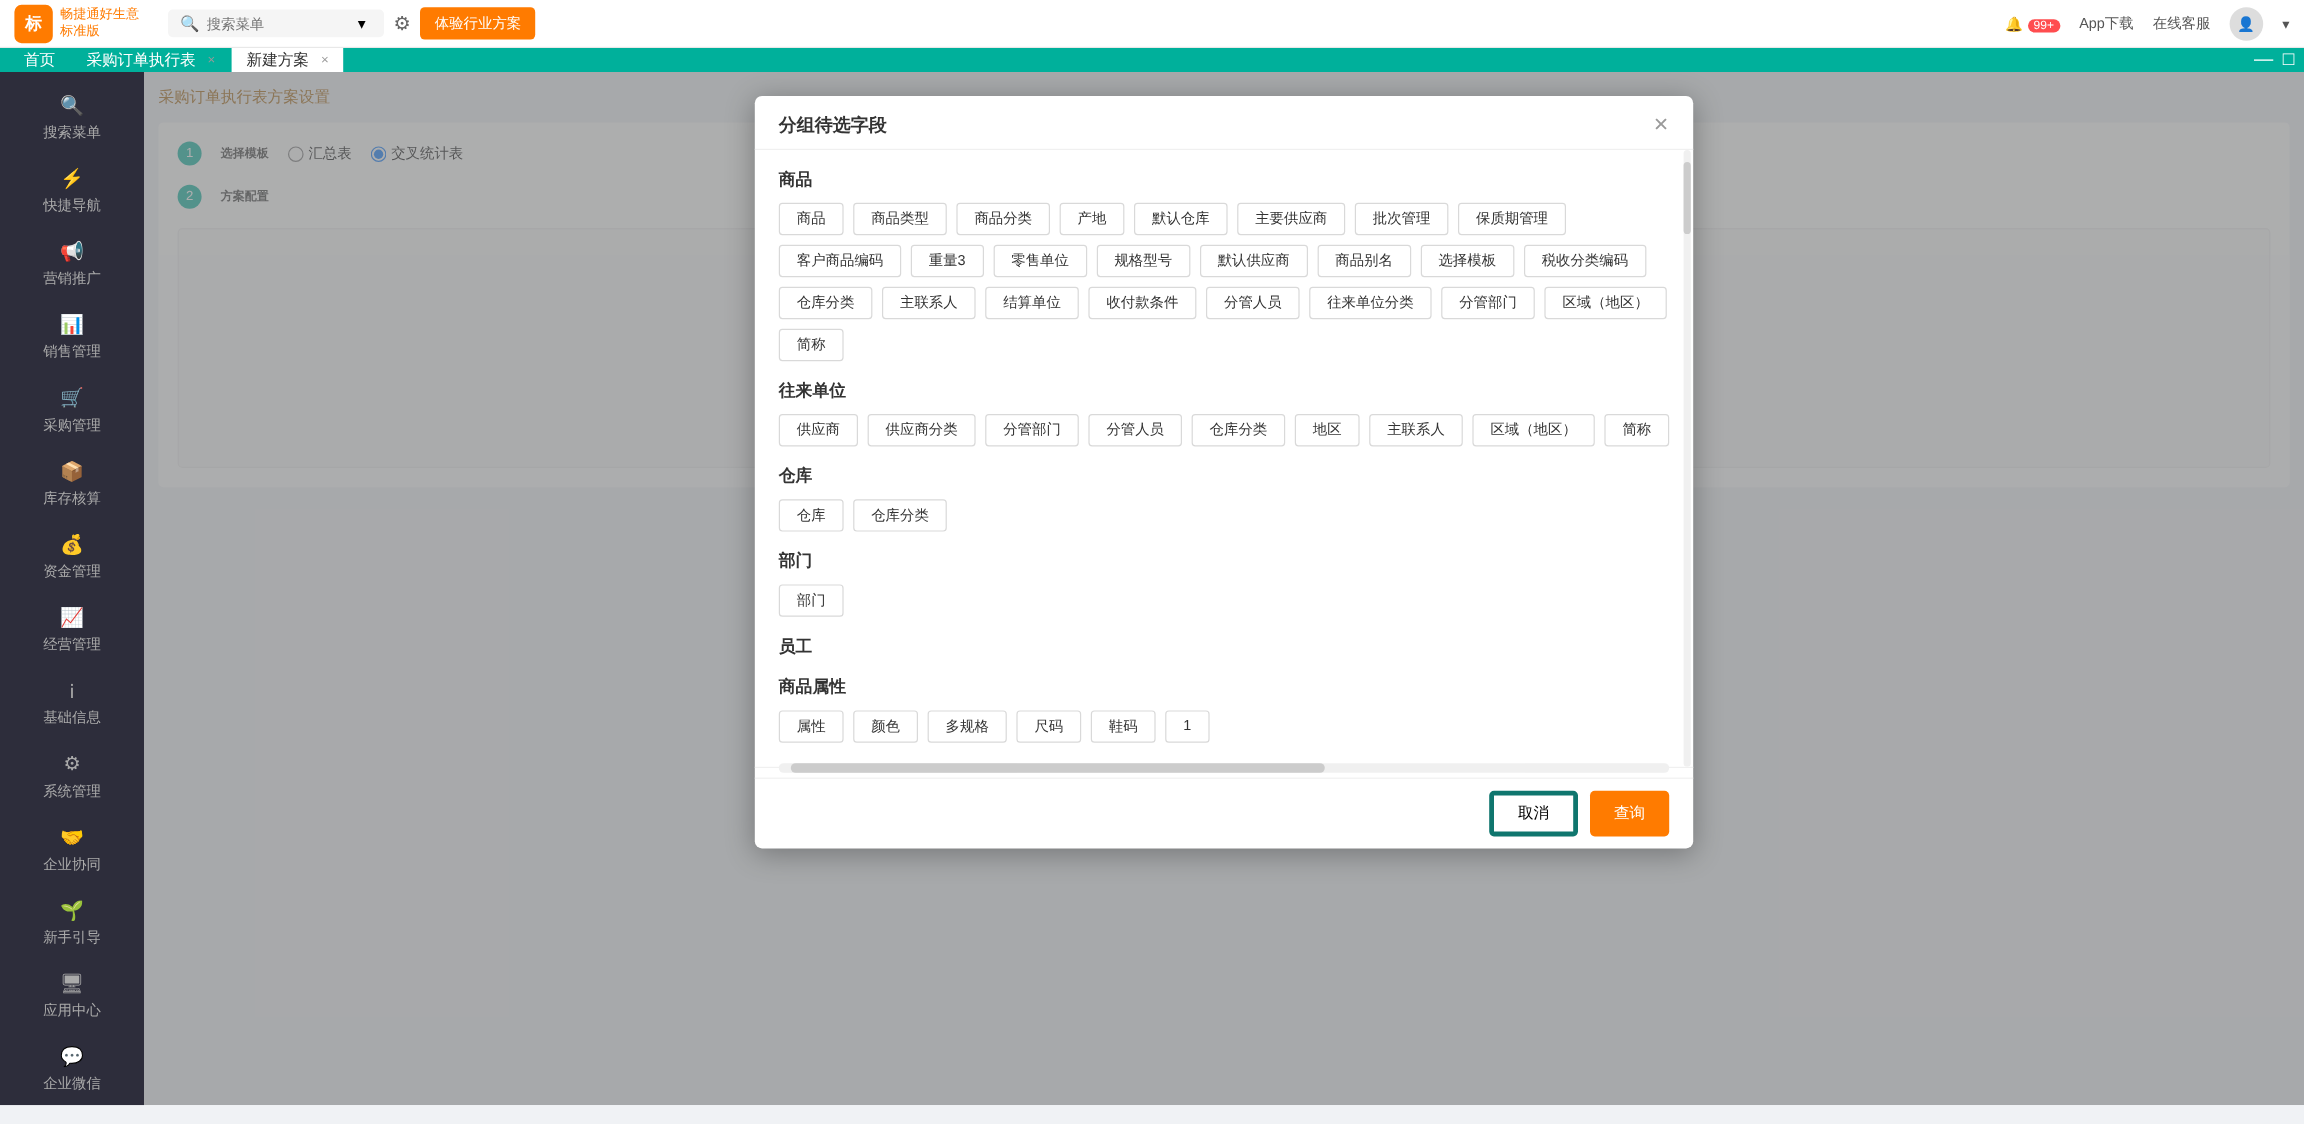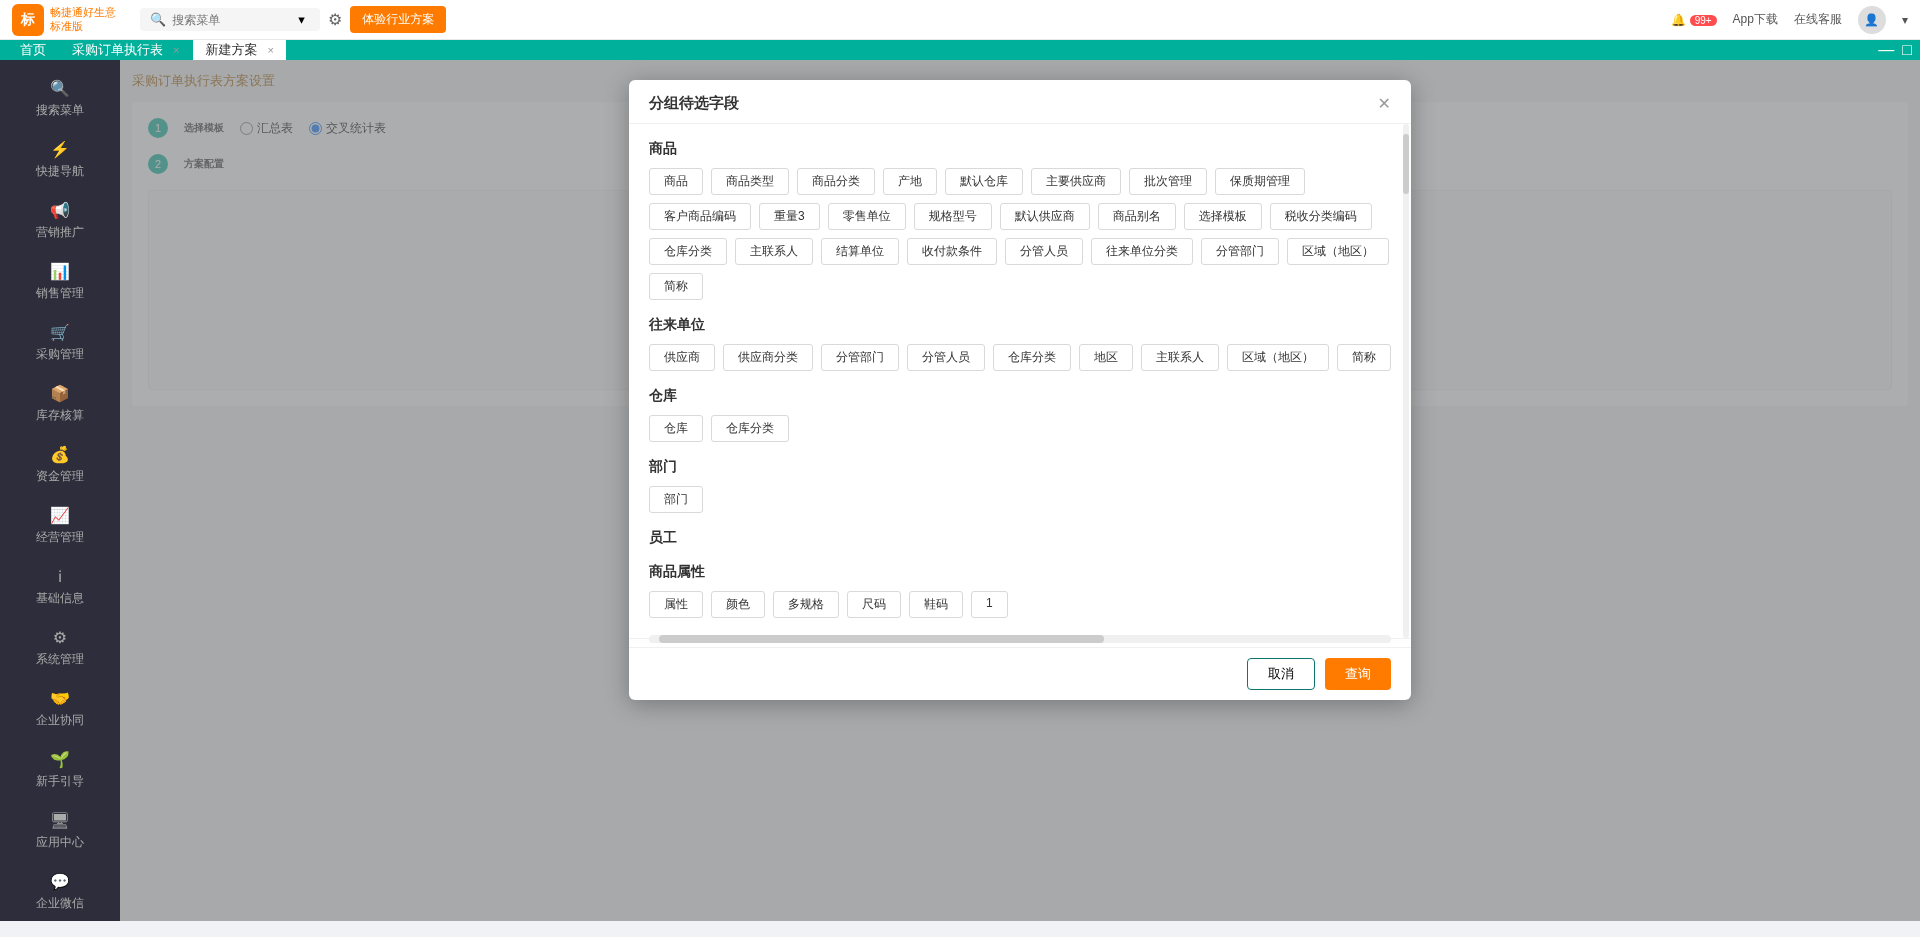--- a/index.html
+++ b/index.html
@@ -185,21 +185,21 @@
     }
     .modal-footer {
       display: flex;
       justify-content: flex-end;
       gap: 10px;
       padding: 10px 20px;
       border-top: 1px solid #f0f0f0;
     }
     .modal-footer .btn-cancel {
       padding: 6px 20px;
-      border: 1px solid #0f766e;
+      border: 4px solid #0f766e;
       background: #fff;
       border-radius: 4px;
       cursor: pointer;
       font-size: 13px;
     }
     .modal-footer .btn-confirm {
       padding: 6px 20px;
       background: #ff7b00;
       color: #fff;
       border: none;

